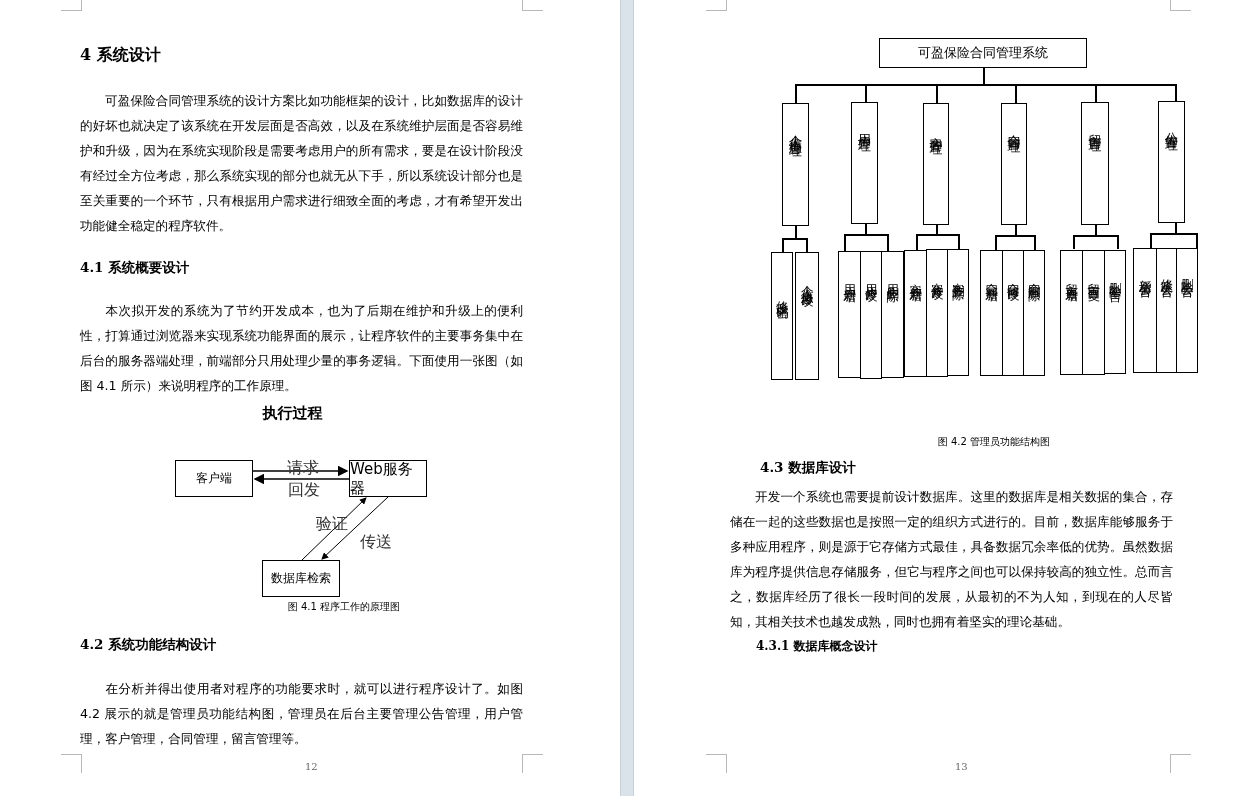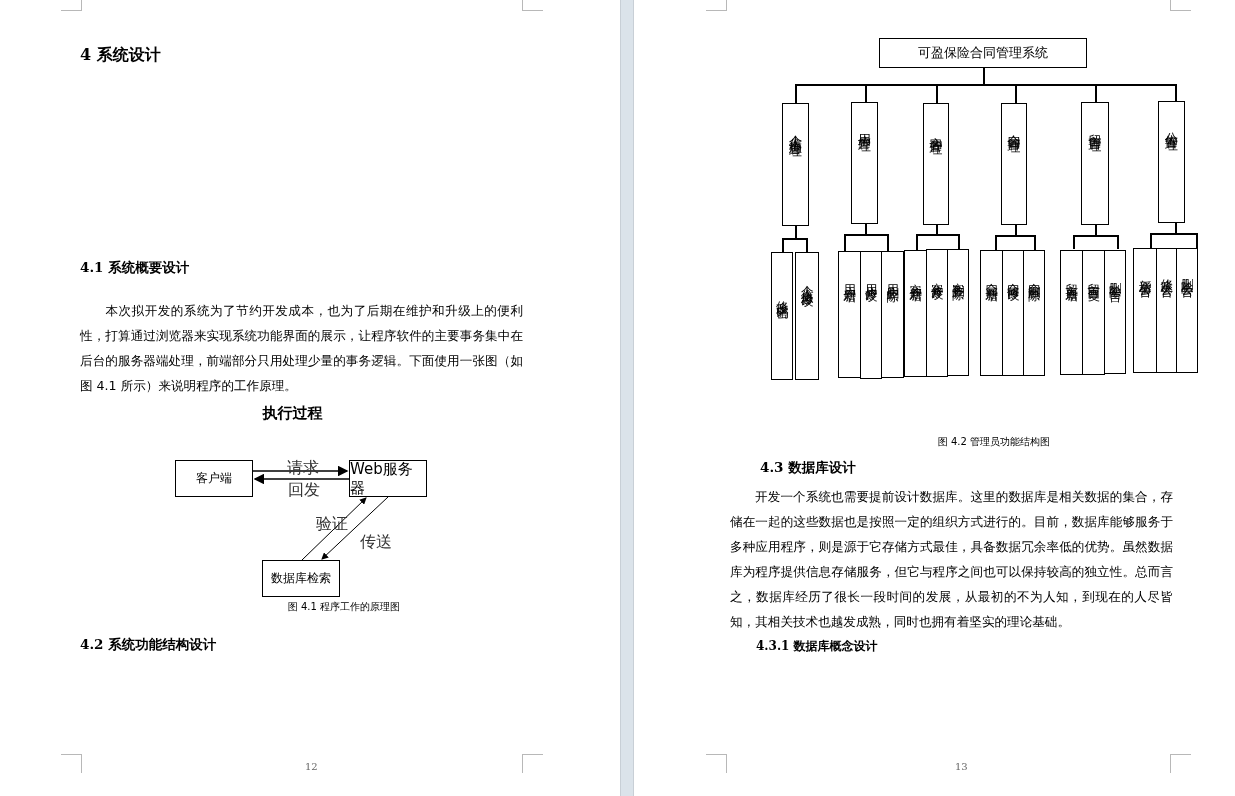--- a/index.html
+++ b/index.html
@@ -29,20 +29,21 @@
 </style>
 </head>
 <body>
 
 <div class="page" id="page-left">
   <div class="mark" style="left:61px;top:0;width:20px;height:10px;border-right-width:1px;border-bottom-width:1px;"></div>
   <div class="mark" style="left:522px;top:0;width:20px;height:10px;border-left-width:1px;border-bottom-width:1px;"></div>
 
   <div class="h1" style="left:80px;top:45px;">4  系统设计</div>
 
+  <div class="para" style="left:80px;top:88px;width:443px;"><span class="indent"></span><span>可盈保险合同管理系统的设计方案比如功能框架的设计，比如数据库的设计的好坏也就决定了该系统在开发层面是否高效，以及在系统维护层面是否容易维护和升级，因为在系统实现阶段是需要考虑用户的所有需求，要是在设计阶段没有经过全方位考虑，那么系统实现的部分也就无从下手，所以系统设计部分也是至关重要的一个环节，只有根据用户需求进行细致全面的考虑，才有希望开发出功能健全稳定的程序软件。</span></div>
 
   <div class="h2" style="left:80px;top:259px;">4.1  系统概要设计</div>
 
   <div class="para" style="left:80px;top:298px;width:443px;"><span class="indent"></span><span>本次拟开发的系统为了节约开发成本，也为了后期在维护和升级上的便利性，打算通过浏览器来实现系统功能界面的展示，让程序软件的主要事务集中在后台的服务器端处理，前端部分只用处理少量的事务逻辑。下面使用一张图（如图 4.1 所示）来说明程序的工作原理。</span></div>
 
   <div>
     <div style="position:absolute;left:0;top:404px;width:585px;text-align:center;font-weight:bold;font-size:15px;font-family:'DejaVu Serif',serif;">执行过程</div>
     <div class="box" style="left:175px;top:460px;width:78px;height:37px;">客户端</div>
     <div class="box" style="left:349px;top:460px;width:78px;height:37px;font-size:15px;">Web服务器</div>
     <div class="box" style="left:262px;top:560px;width:78px;height:37px;">数据库检索</div>
@@ -59,20 +60,21 @@
     </svg>
     <div class="lbl" style="left:287px;top:458px;">请求</div>
     <div class="lbl" style="left:288px;top:480px;">回发</div>
     <div class="lbl" style="left:316px;top:514px;">验证</div>
     <div class="lbl" style="left:360px;top:532px;">传送</div>
     <div class="caption" style="left:200px;top:600px;width:200px;">图 4.1  程序工作的原理图</div>
   </div>
 
   <div class="h2" style="left:80px;top:636px;">4.2  系统功能结构设计</div>
 
+  <div class="para" style="left:80px;top:676px;width:443px;"><span class="indent"></span><span>在分析并得出使用者对程序的功能要求时，就可以进行程序设计了。如图 4.2 展示的就是管理员功能结构图，管理员在后台主要管理公告管理，用户管理，客户管理，合同管理，留言管理等。</span></div>
 
   <div class="mark" style="left:61px;top:754px;width:20px;height:18px;border-right-width:1px;border-top-width:1px;"></div>
   <div class="mark" style="left:522px;top:754px;width:20px;height:18px;border-left-width:1px;border-top-width:1px;"></div>
   <div class="pagenum" style="left:305px;top:761px;">12</div>
 </div>
 
 <div class="gutter"></div>
 
 <div class="page" id="page-right">
   <div class="mark" style="left:72px;top:0;width:20px;height:10px;border-right-width:1px;border-bottom-width:1px;"></div>

